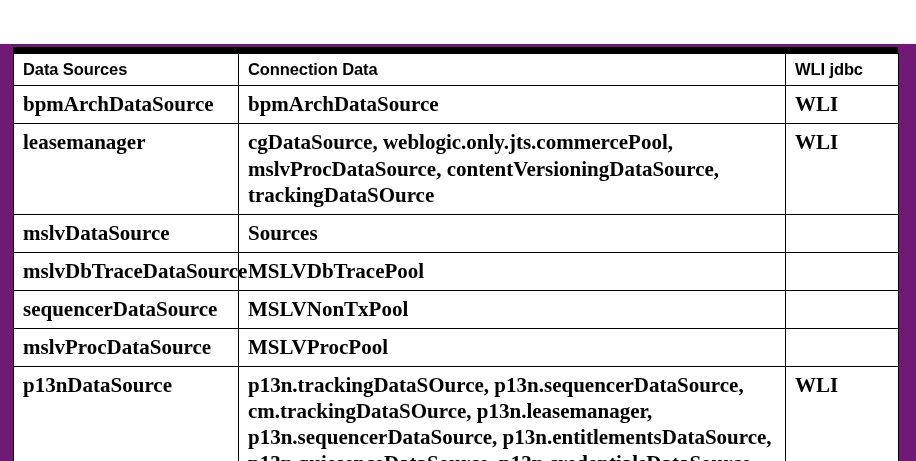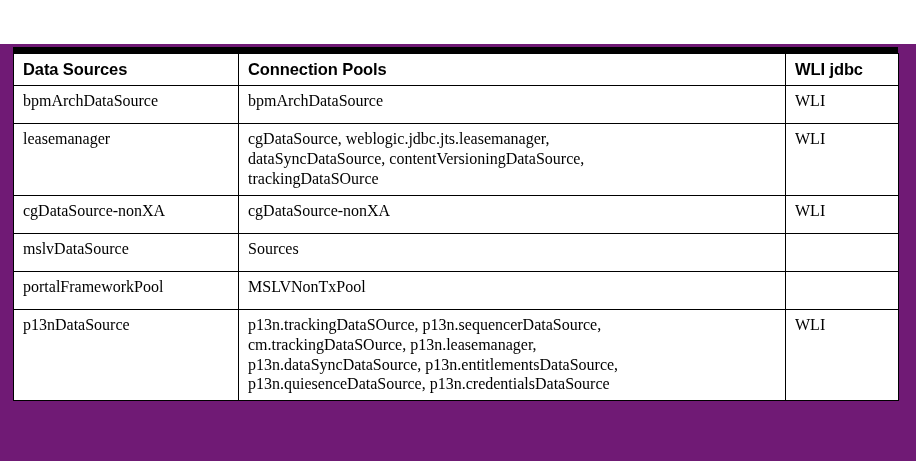--- a/index.html
+++ b/index.html
@@ -67,22 +67,22 @@
     font-weight: bold;
     font-size: 16.5px;
     padding-top: 5px;
     padding-bottom: 6px;
     height: 16px;
     letter-spacing: -0.1px;
   }
 
   table.dstable tbody td {
     font-family: "Liberation Serif", "DejaVu Serif", serif;
-    font-weight: normal;
-    font-size: 16px;
+    font-weight: bold;
+    font-size: 21px;
   }
 
   
   table.dstable tbody tr.r-single td { height: 26px; }
 
   .cell-lines span {
     display: block;
     white-space: nowrap;
   }
 
@@ -99,89 +99,98 @@
     <table class="dstable">
       <colgroup>
         <col class="c-ds">
         <col class="c-cp">
         <col class="c-wli">
       </colgroup>
 
       <thead>
         <tr>
           <th>Data Sources</th>
-          <th>Connection Pools</th>
+          <th>Connection Data</th>
           <th>WLI jdbc</th>
         </tr>
       </thead>
 
       <tbody>
 
         <tr class="r-single">
           <td>bpmArchDataSource</td>
           <td>
             <div class="cell-lines">
               <span>bpmArchDataSource</span>
             </div>
           </td>
           <td class="wli-cell">WLI</td>
         </tr>
 
         <tr>
           <td>leasemanager</td>
           <td>
             <div class="cell-lines">
-              <span>cgDataSource, weblogic.jdbc.jts.leasemanager,</span>
-              <span>dataSyncDataSource, contentVersioningDataSource,</span>
+              <span>cgDataSource, weblogic.only.jts.commercePool,</span>
+              <span>mslvProcDataSource, contentVersioningDataSource,</span>
               <span>trackingDataSOurce</span>
             </div>
           </td>
           <td class="wli-cell">WLI</td>
         </tr>
 
-        <tr class="r-single">
-          <td>cgDataSource-nonXA</td>
-          <td>
-            <div class="cell-lines">
-              <span>cgDataSource-nonXA</span>
-            </div>
-          </td>
-          <td class="wli-cell">WLI</td>
-        </tr>
 
         <tr class="r-single">
           <td>mslvDataSource</td>
           <td>
             <div class="cell-lines">
               <span>Sources</span>
             </div>
           </td>
           <td class="wli-cell"></td>
         </tr>
 
+        <tr class="r-single">
+          <td>mslvDbTraceDataSource</td>
+          <td>
+            <div class="cell-lines">
+              <span>MSLVDbTracePool</span>
+            </div>
+          </td>
+          <td class="wli-cell"></td>
+        </tr>
 
         <tr class="r-single">
-          <td>portalFrameworkPool</td>
+          <td>sequencerDataSource</td>
           <td>
             <div class="cell-lines">
               <span>MSLVNonTxPool</span>
             </div>
           </td>
           <td class="wli-cell"></td>
         </tr>
 
+        <tr class="r-single">
+          <td>mslvProcDataSource</td>
+          <td>
+            <div class="cell-lines">
+              <span>MSLVProcPool</span>
+            </div>
+          </td>
+          <td class="wli-cell"></td>
+        </tr>
 
 
         <tr>
           <td>p13nDataSource</td>
           <td>
             <div class="cell-lines">
               <span>p13n.trackingDataSOurce, p13n.sequencerDataSource,</span>
               <span>cm.trackingDataSOurce, p13n.leasemanager,</span>
-              <span>p13n.dataSyncDataSource, p13n.entitlementsDataSource,</span>
+              <span>p13n.sequencerDataSource, p13n.entitlementsDataSource,</span>
               <span>p13n.quiesenceDataSource, p13n.credentialsDataSource</span>
             </div>
           </td>
           <td class="wli-cell">WLI</td>
         </tr>
 
       </tbody>
     </table>
   </div>
 

